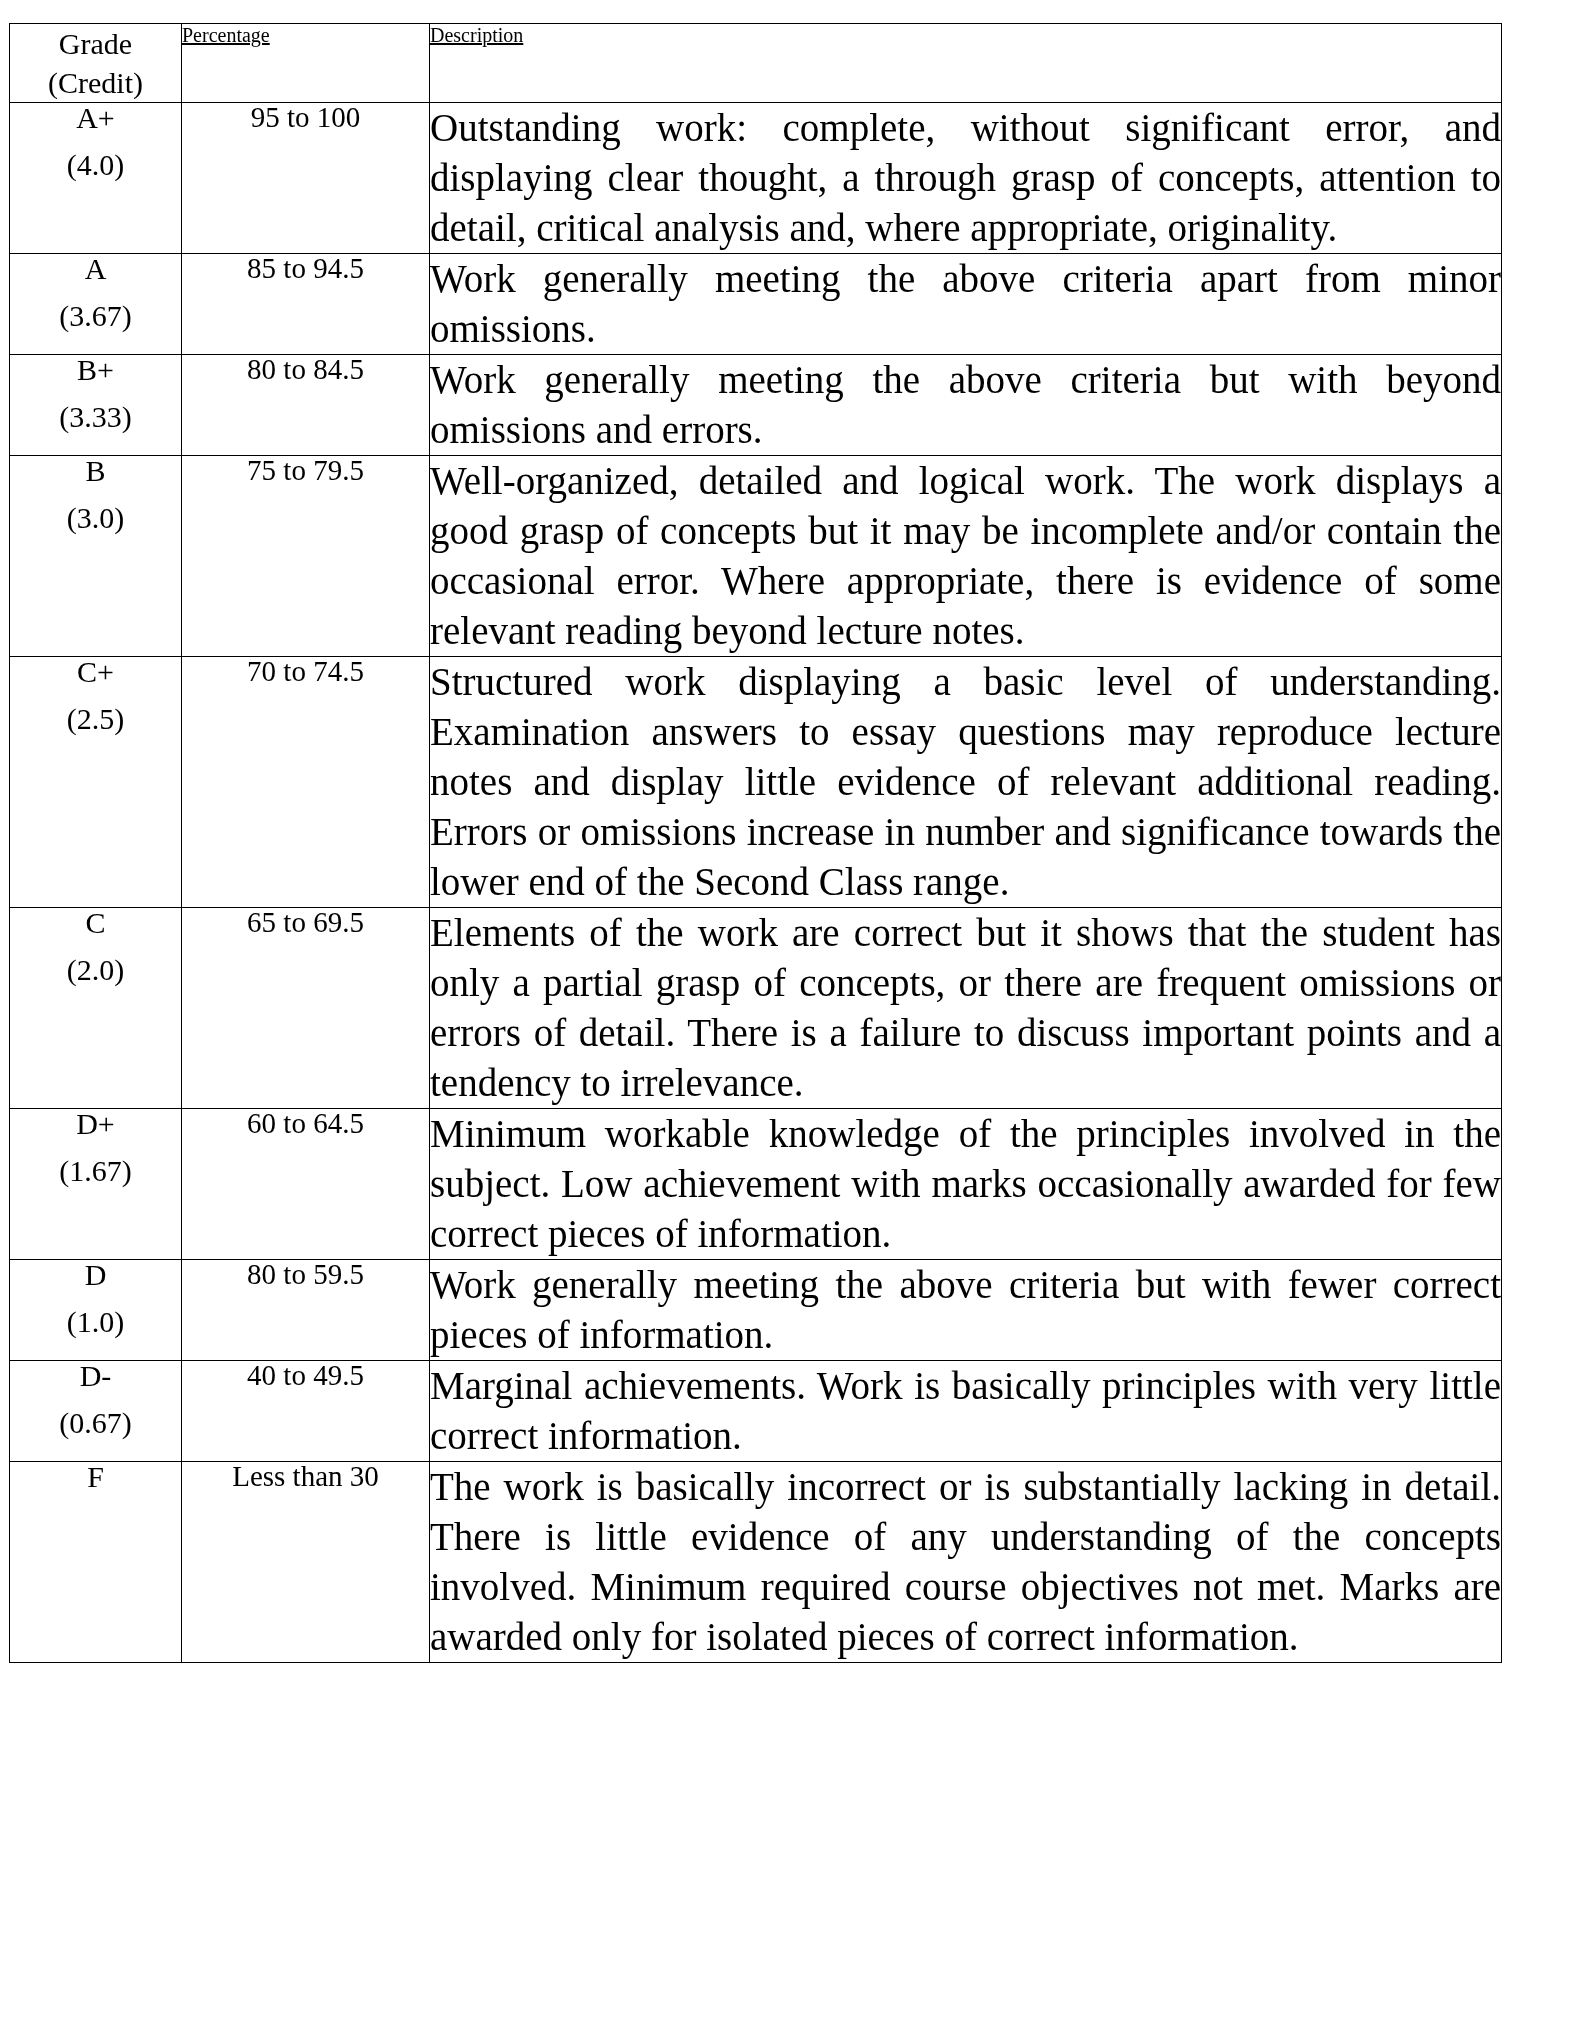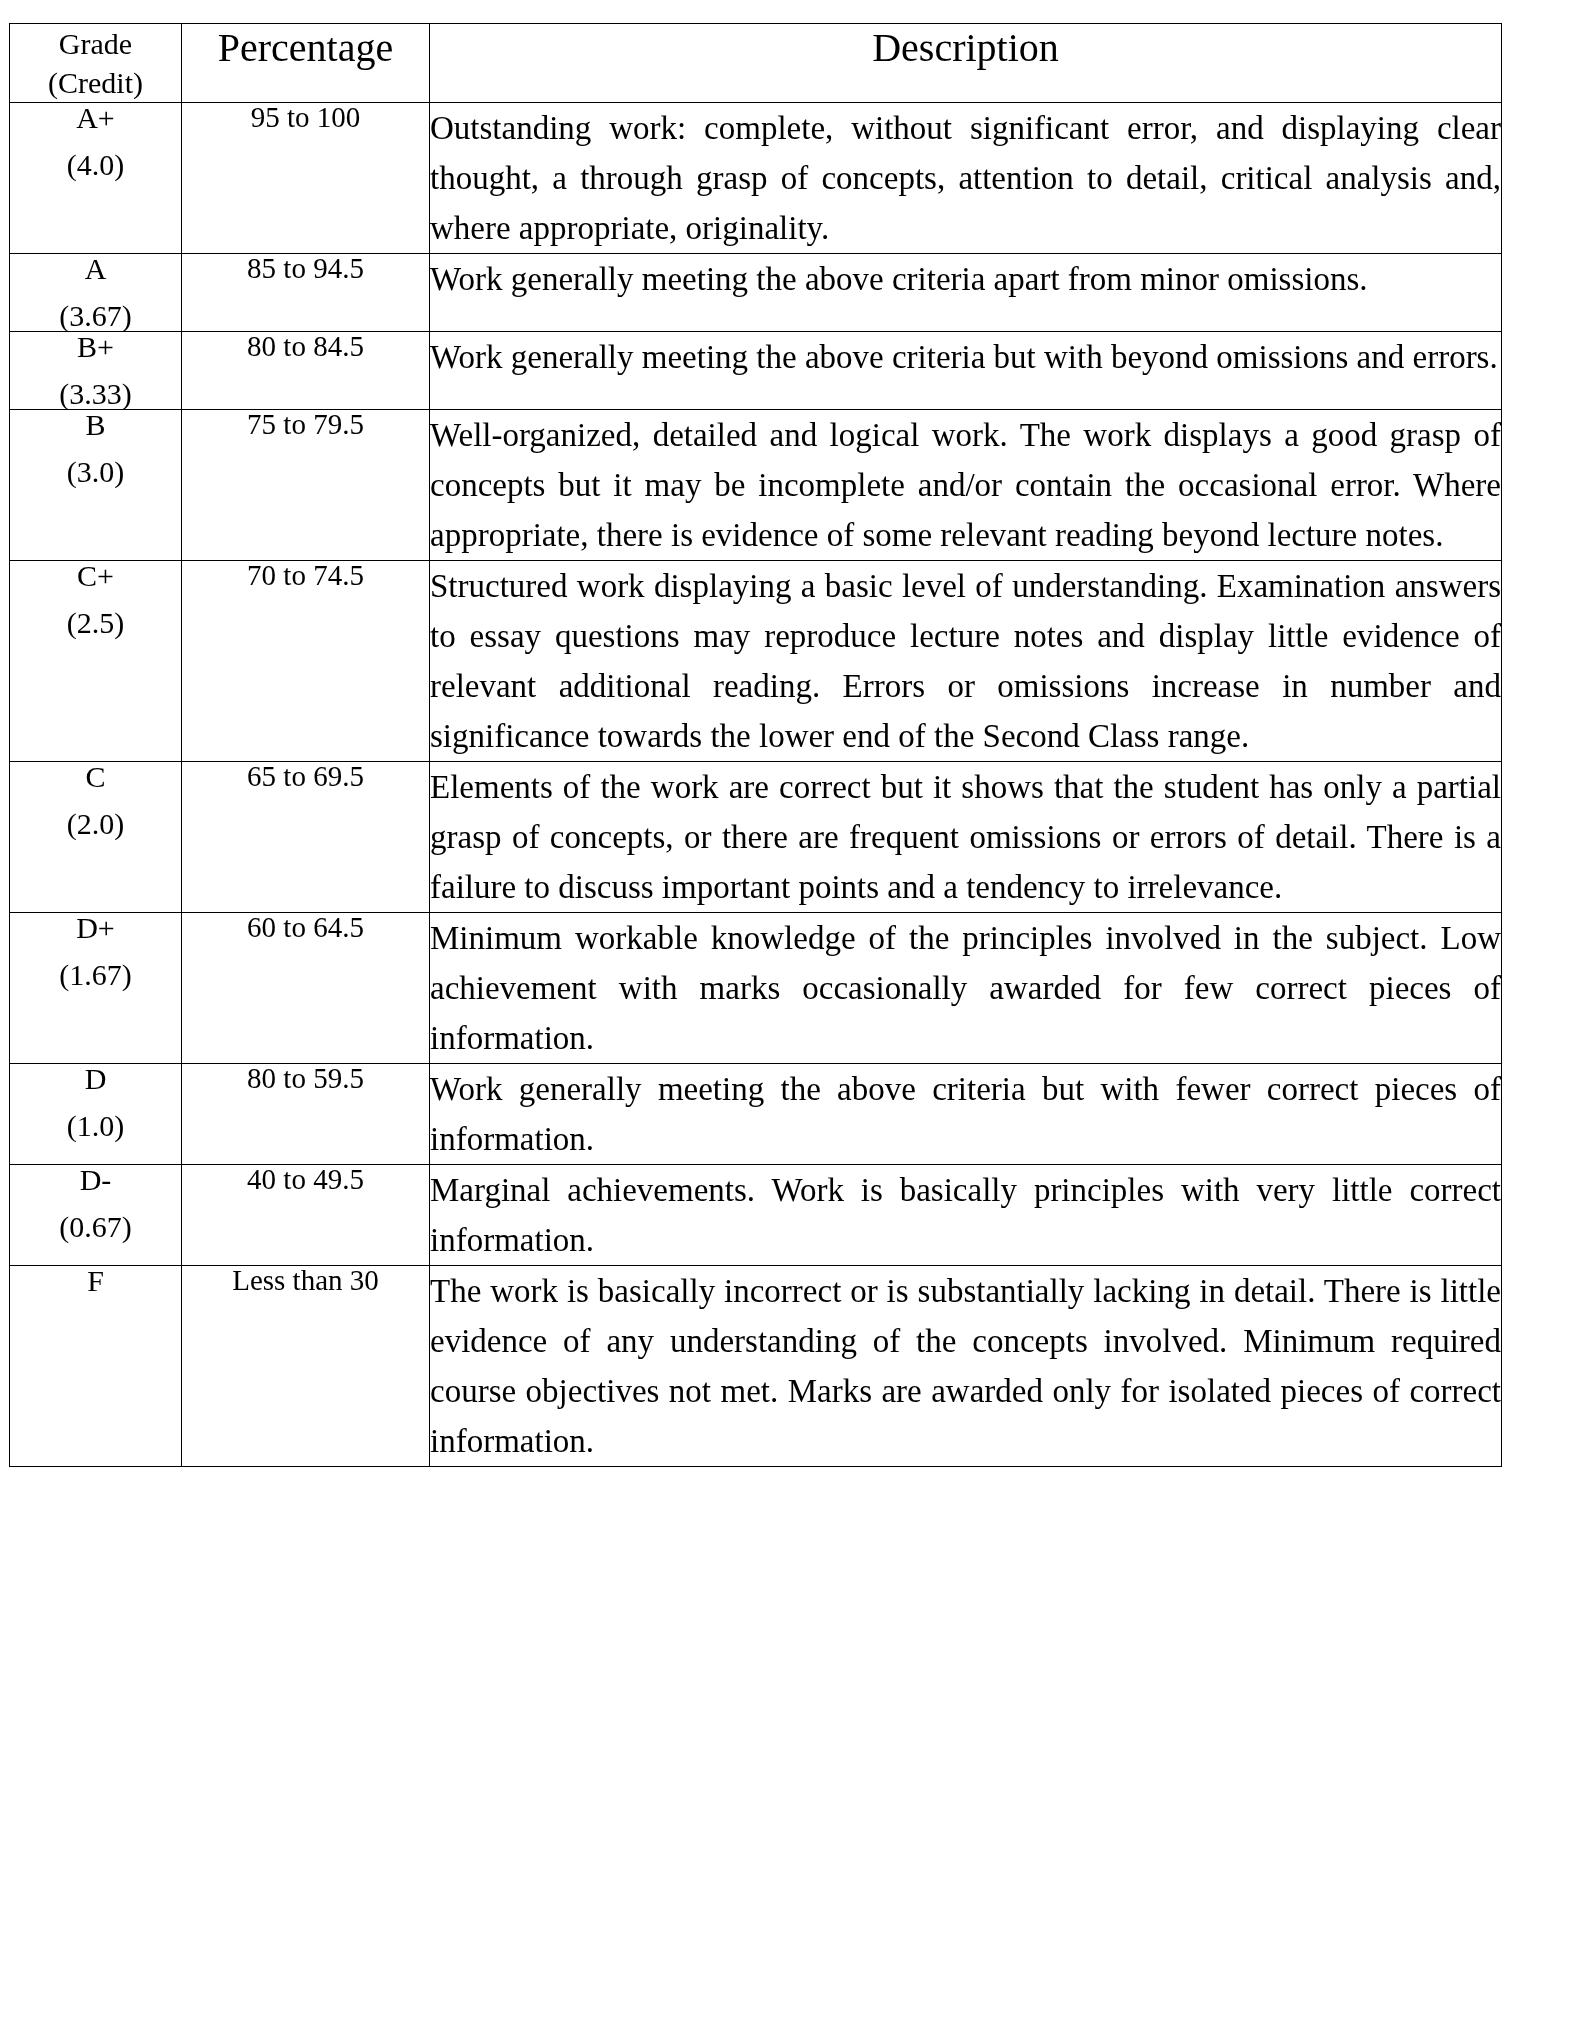--- a/index.html
+++ b/index.html
@@ -45,25 +45,26 @@
     text-align: center;
     font-size: 30px;
     line-height: 1.30;
     vertical-align: middle;
     padding: 12px 6px 14px 6px;
     font-weight: normal;
   }
   .hdr-cell .l1 { display: block; }
   .hdr-cell .l2 { display: block; text-align: center; }
   .hdr-desc {
-    text-align: center;
-    font-size: 40px;
+    text-align: left;
+    font-size: 20px;
     vertical-align: middle;
     padding: 12px 6px;
     font-weight: normal;
+    text-decoration: underline;
   }
 
   
   .grade-cell {
     text-align: center;
     font-size: 30px;
     line-height: 1.0;
     padding: 13px 4px 10px 4px;
     vertical-align: top;
   }
@@ -82,21 +83,21 @@
     line-height: 1.0;
     padding: 14px 4px 10px 4px;
     vertical-align: top;
     font-family: Liberation Serif, serif;
   }
 
   
   .desc-cell {
     text-align: justify;
     text-justify: inter-word;
-    font-size: 33px;
+    font-size: 39px;
     line-height: 50px;
     padding: 7px 14px 9px 14px;
     vertical-align: top;
     hyphens: none;
   }
   .desc-cell p {
     margin: 0;
     text-align: justify;
   }
   

